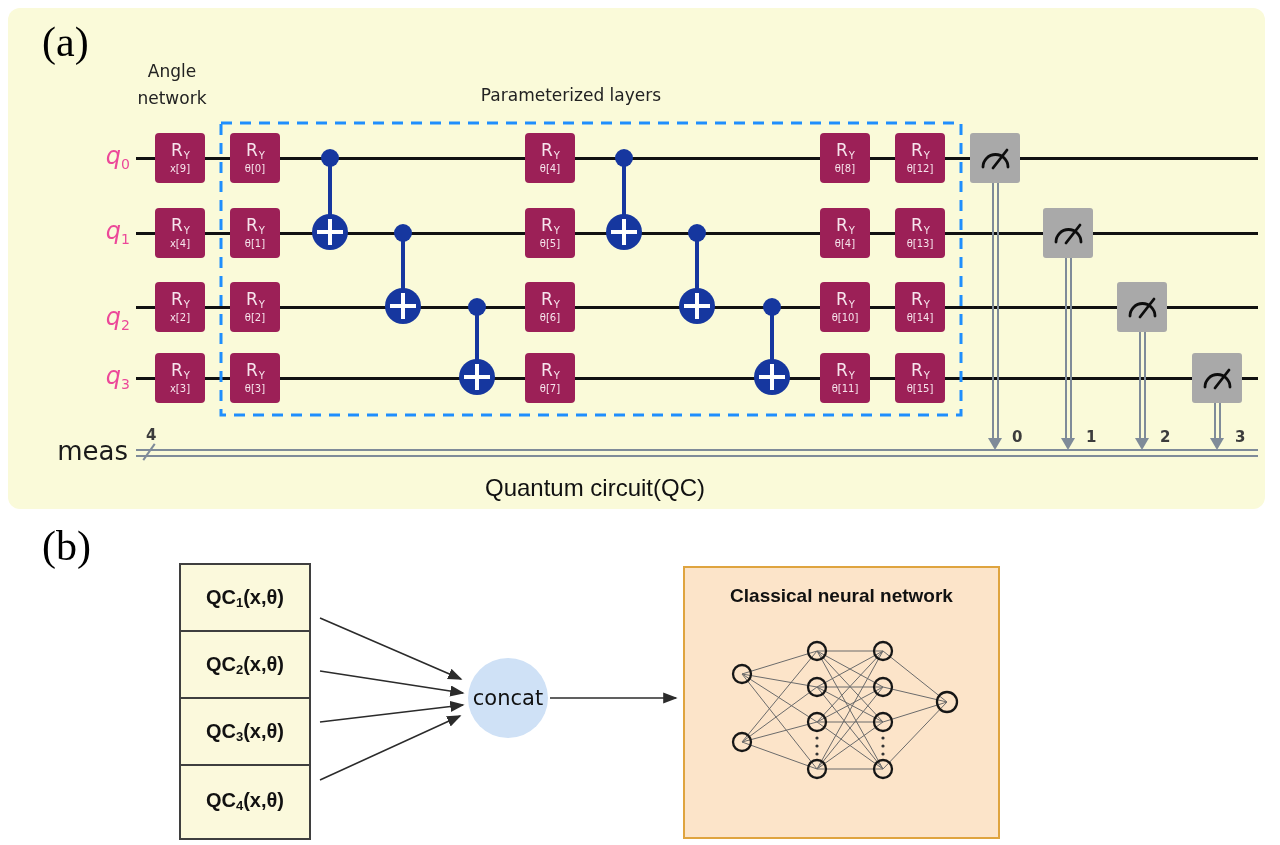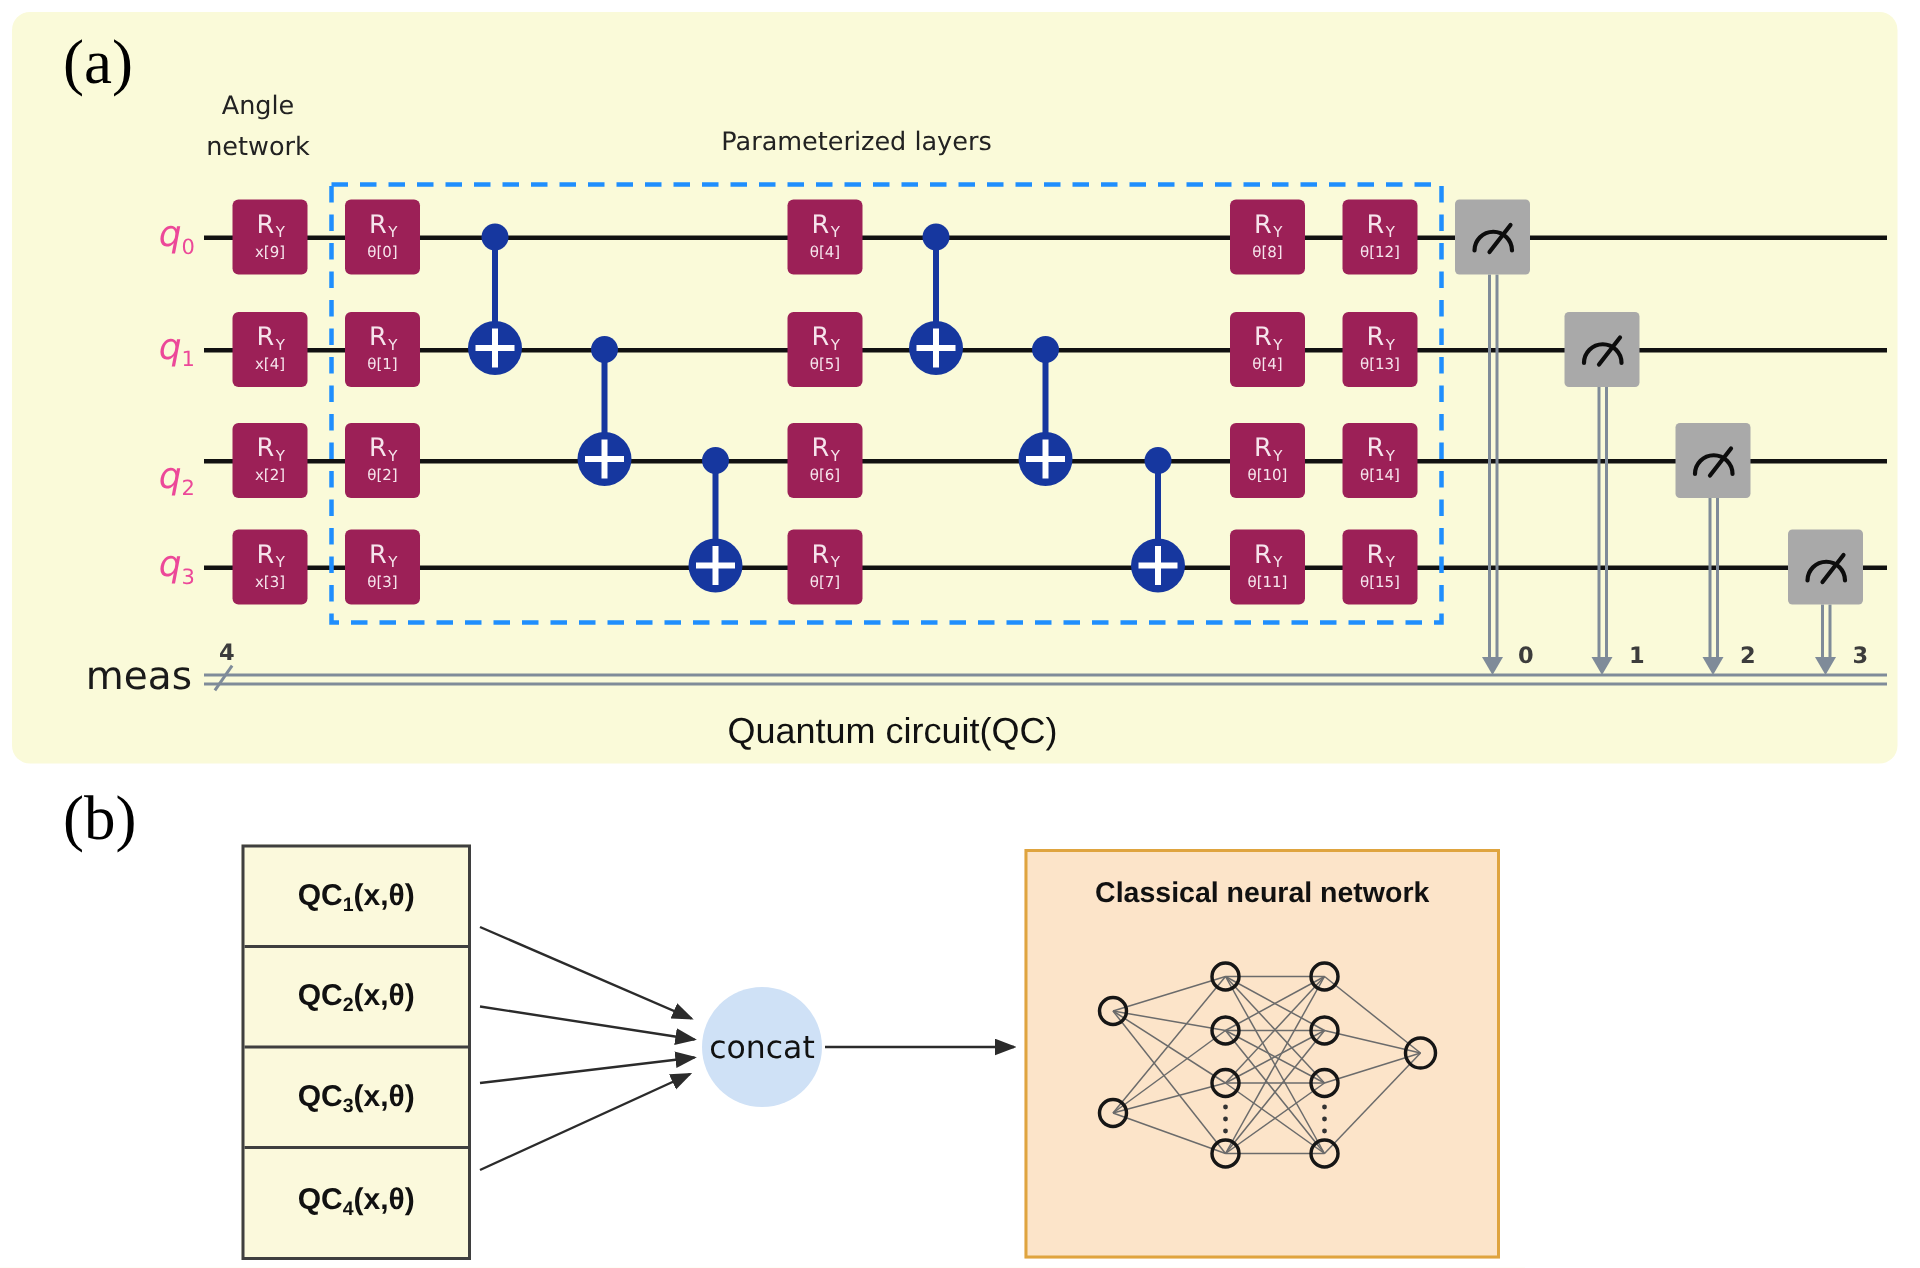--- a/index.html
+++ b/index.html
@@ -50,21 +50,21 @@
     border-top:2px solid var(--classical);border-bottom:2px solid var(--classical)}
   .bus-slash{position:absolute;left:139px;top:451px;width:20px;height:2px;
     background:var(--classical);transform:rotate(-55deg)}
   .bus-width{position:absolute;left:146px;top:426px;font-size:15px;font-weight:bold;color:#3c3c3c}
   .meas-label{position:absolute;left:28px;top:436px;width:100px;text-align:right;
     font-size:26px;color:#1a1a1a}
   .qc-caption{position:absolute;left:345px;top:474px;width:500px;text-align:center;
     font-family:"Liberation Sans",sans-serif;font-size:24px;color:#111;font-weight:500}
 
   
-  .qc-stack{position:absolute;left:161px;top:563px;width:153px;height:277px;
+  .qc-stack{position:absolute;left:179px;top:563px;width:132px;height:277px;
     background:var(--qc-box-bg);border:2px solid var(--qc-box-border)}
   .qc-row{height:67px;border-bottom:2px solid var(--qc-box-border);display:flex;
     align-items:center;justify-content:center;font-family:"Liberation Sans",sans-serif;
     font-size:20px;font-weight:bold;color:#111}
   .qc-row:last-child{border-bottom:none;height:68px}
   .qc-row .sub{font-size:13px;position:relative;top:5px}
   .arrows-svg{position:absolute;left:0;top:515px;pointer-events:none}
   .arrow-line{stroke:#2b2b2b;stroke-width:1.6;fill:none}
   .arrow-head{fill:#2b2b2b}
   .concat{position:absolute;left:468px;top:658px;width:80px;height:80px;border-radius:50%;

